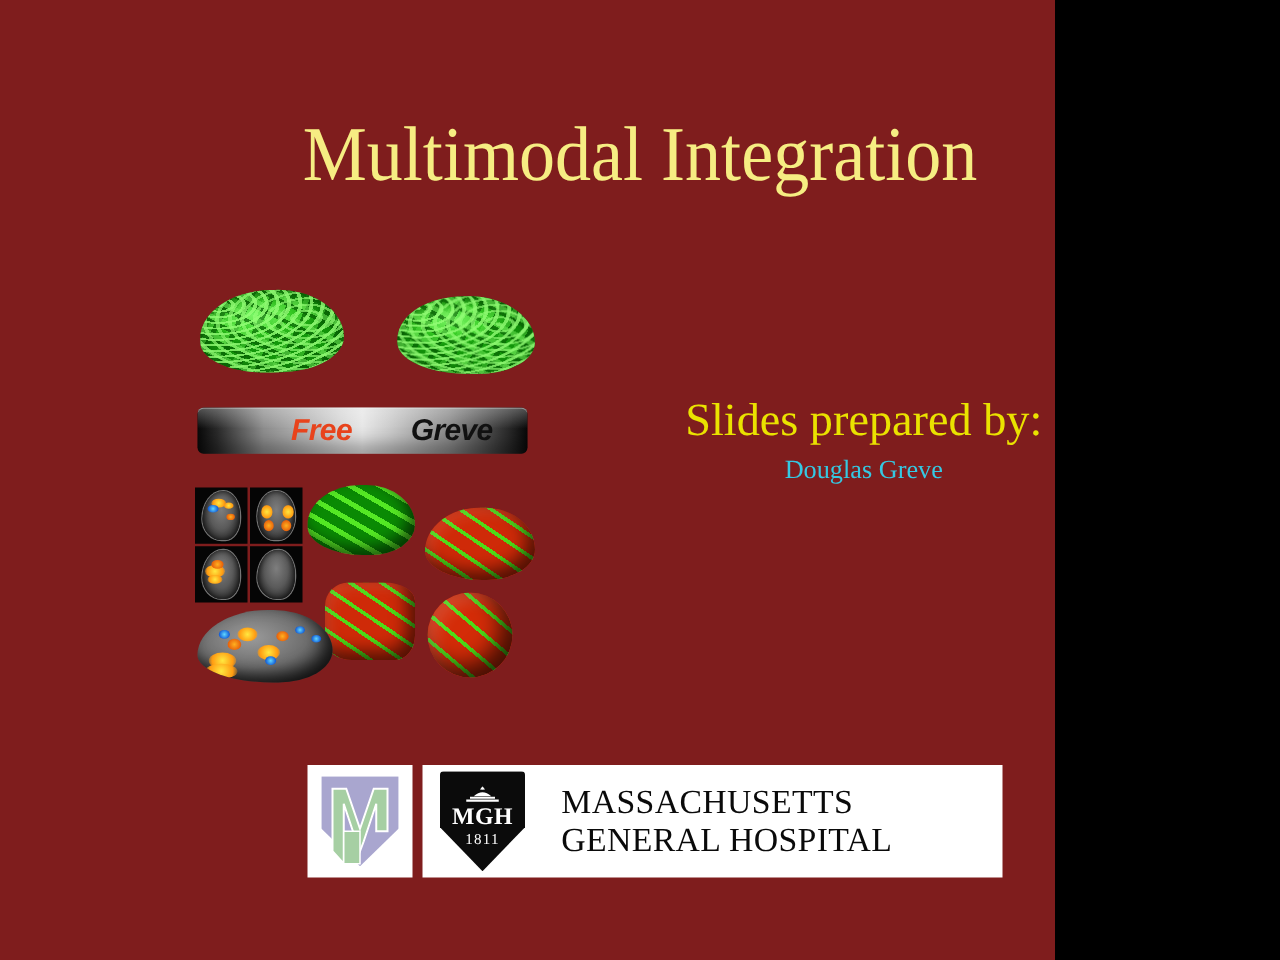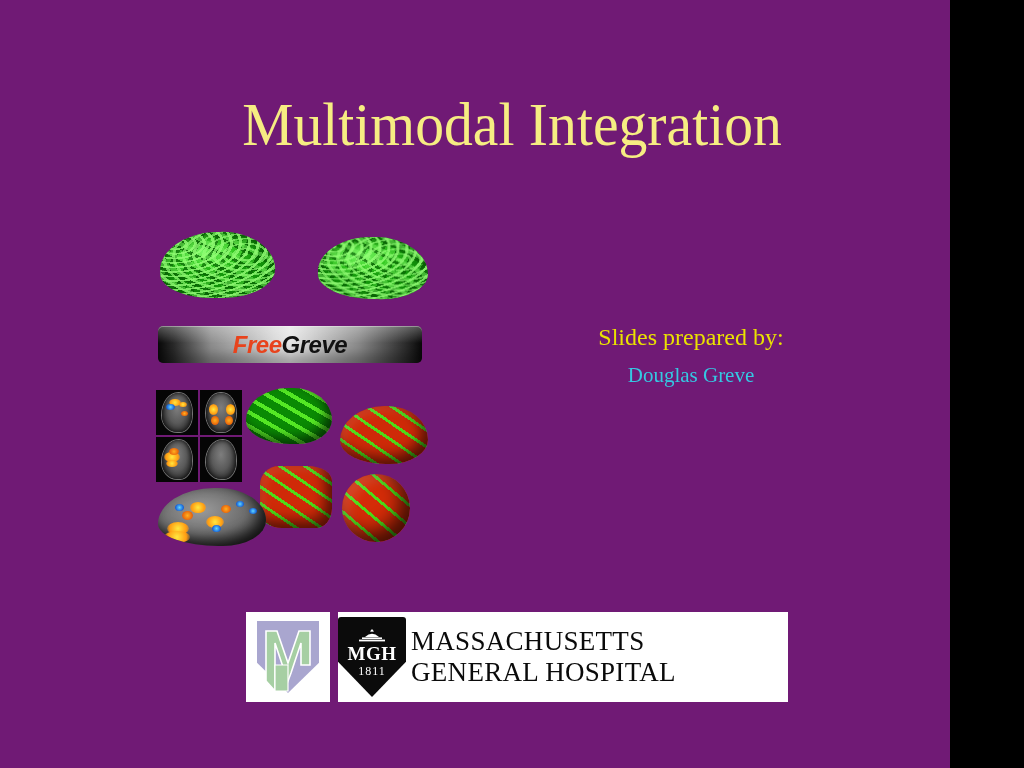--- a/index.html
+++ b/index.html
@@ -11,23 +11,23 @@
   body {
     width: 1024px;
     height: 768px;
     overflow: hidden;
     font-family: "Liberation Serif", serif;
     position: relative;
   }
   #slide {
     position: absolute;
     left: 0; top: 0;
-    width: 950px;
+    width: 844px;
     height: 768px;
-    background: #701a75;
+    background: #7f1d1d;
     overflow: hidden;
   }
 
   
   #slide-title {
     position: absolute;
     left: 0;
     top: 88px;
     width: 1024px;
     text-align: center;
@@ -44,21 +44,21 @@
   
   #credit-block {
     position: absolute;
     left: 500px;
     top: 318px;
     width: 382px;
     text-align: center;
     font-family: "Liberation Serif", serif;
   }
   #credit-prepared {
-    font-size: 24px;
+    font-size: 37px;
     line-height: 38px;
     color: #eae200;
     white-space: nowrap;
   }
   #credit-author {
     font-size: 21px;
     line-height: 38px;
     color: #35c8e2;
     white-space: nowrap;
   }
@@ -139,20 +139,21 @@
     pointer-events: none;
   }
   .fs-word {
     font-family: "Liberation Sans", sans-serif;
     font-style: italic;
     font-weight: bold;
     font-size: 24px;
     letter-spacing: -0.5px;
     position: relative;
     z-index: 2;
+    margin-left: 47px;
   }
   #fs-word-free { color: #e8431c; }
   #fs-word-surfer { color: #111111; }
 
   
   #fs-montage {
     position: absolute;
     left: 0px;
     top: 178px;
     width: 288px;
@@ -293,21 +294,22 @@
     display: flex;
     align-items: center;
     overflow: hidden;
   }
   #martinos-logo-box {
     width: 84px;
     justify-content: center;
   }
   #mgh-logo-box {
     width: 450px;
-    gap: 5px;
+    padding-left: 14px;
+    gap: 29px;
   }
 
   
   #martinos-shield {
     position: relative;
     width: 62px;
     height: 72px;
   }
   #martinos-shield-bg {
     position: absolute;

